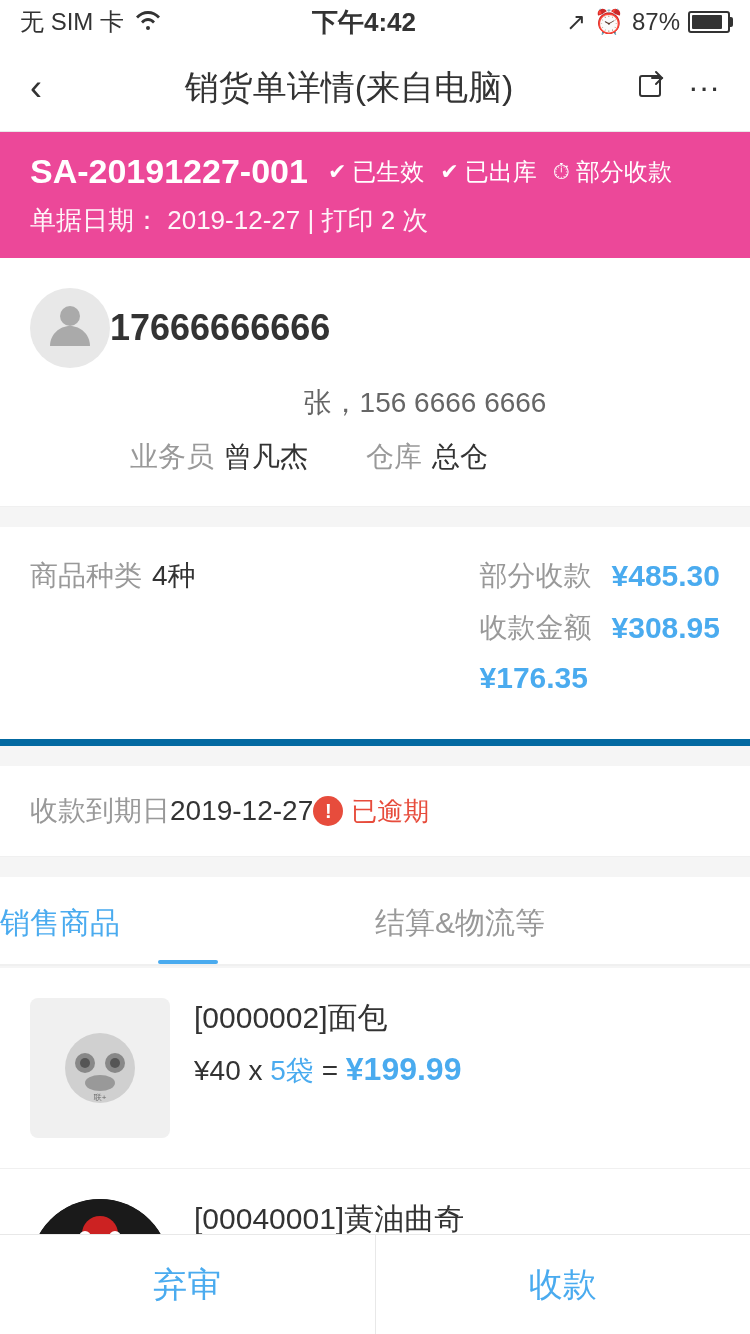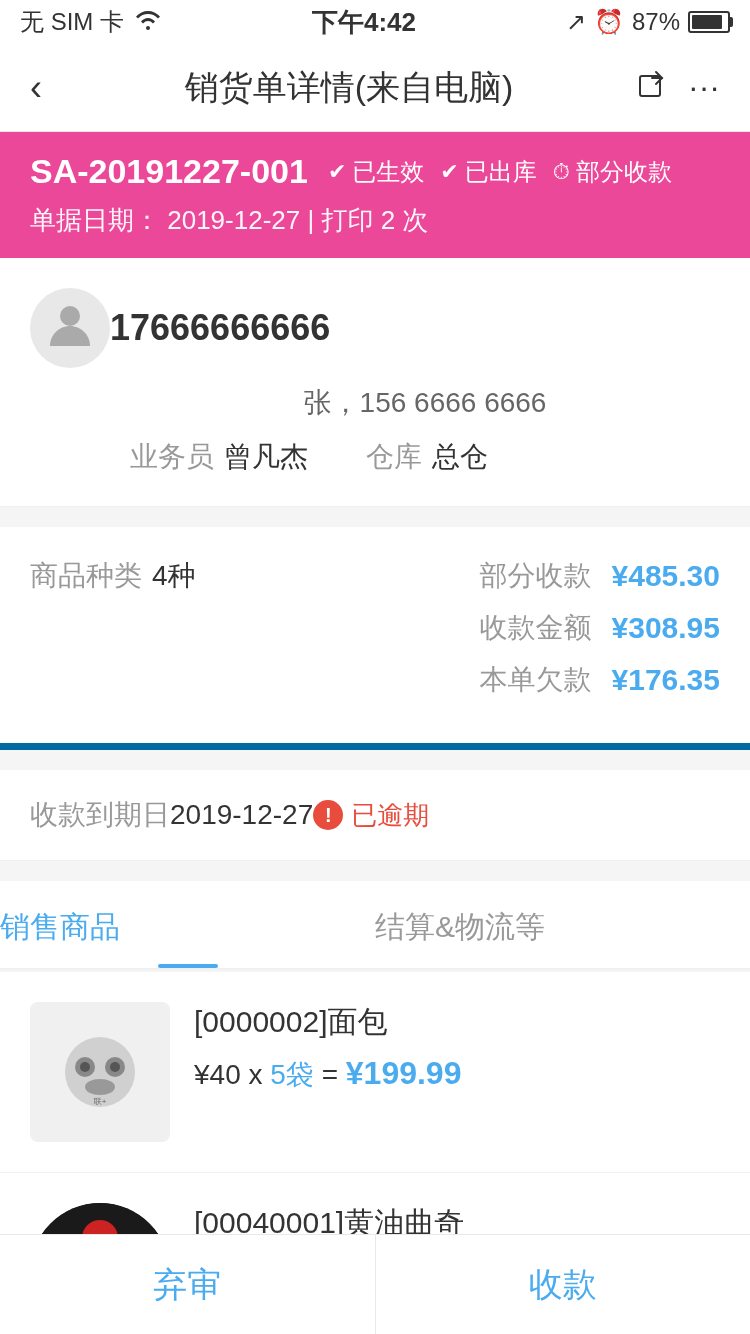--- a/index.html
+++ b/index.html
@@ -439,21 +439,20 @@
     <div class="summary-right">
       <div class="summary-amount">
         <span class="amount-label">部分收款</span>
         <span class="amount-value">¥485.30</span>
       </div>
       <div class="summary-amount">
         <span class="amount-label">收款金额</span>
         <span class="amount-value">¥308.95</span>
       </div>
       <div class="summary-amount">
-        <span class="amount-label">本单欠款</span>
         <span class="amount-value">¥176.35</span>
       </div>
     </div>
   </div>
 </div>
 
 <div class="due-section">
   <span class="due-label">收款到期日</span>
   <span class="due-date">2019-12-27</span>
   <div class="overdue-badge">

